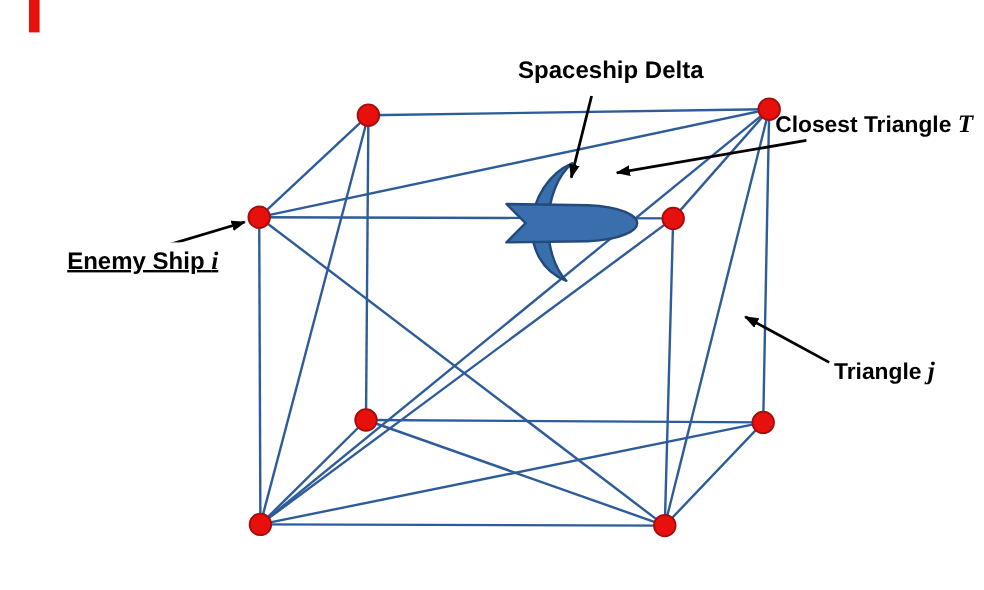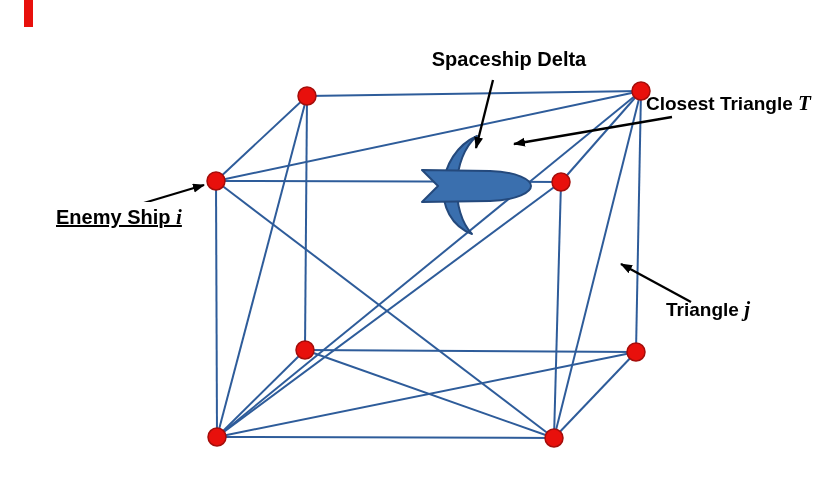--- a/index.html
+++ b/index.html
@@ -43,21 +43,21 @@
     background: #ffffff;
   }
   .closest-label { left: 622px; top: 91px; }
   .enemy-label {
     left: 16px; top: 202px;
     background: #ffffff;
     padding: 3px 12px 5px 16px;
     font-size: 20px;
     text-decoration: underline;
   }
-  .trianglej-label { left: 642px; top: 297px; }
+  .trianglej-label { left: 671px; top: 297px; }
 </style>
 </head>
 <body>
 
 <div class="stage" style="background: rgb(255, 255, 255); margin-left: 24px;">
 
   <div class="corner-mark" style="background: rgb(232, 16, 12);"></div>
 
   <svg id="diagram-svg" class="diagram-svg" viewBox="0 0 820 492" xmlns="http://www.w3.org/2000/svg">
     <defs>

